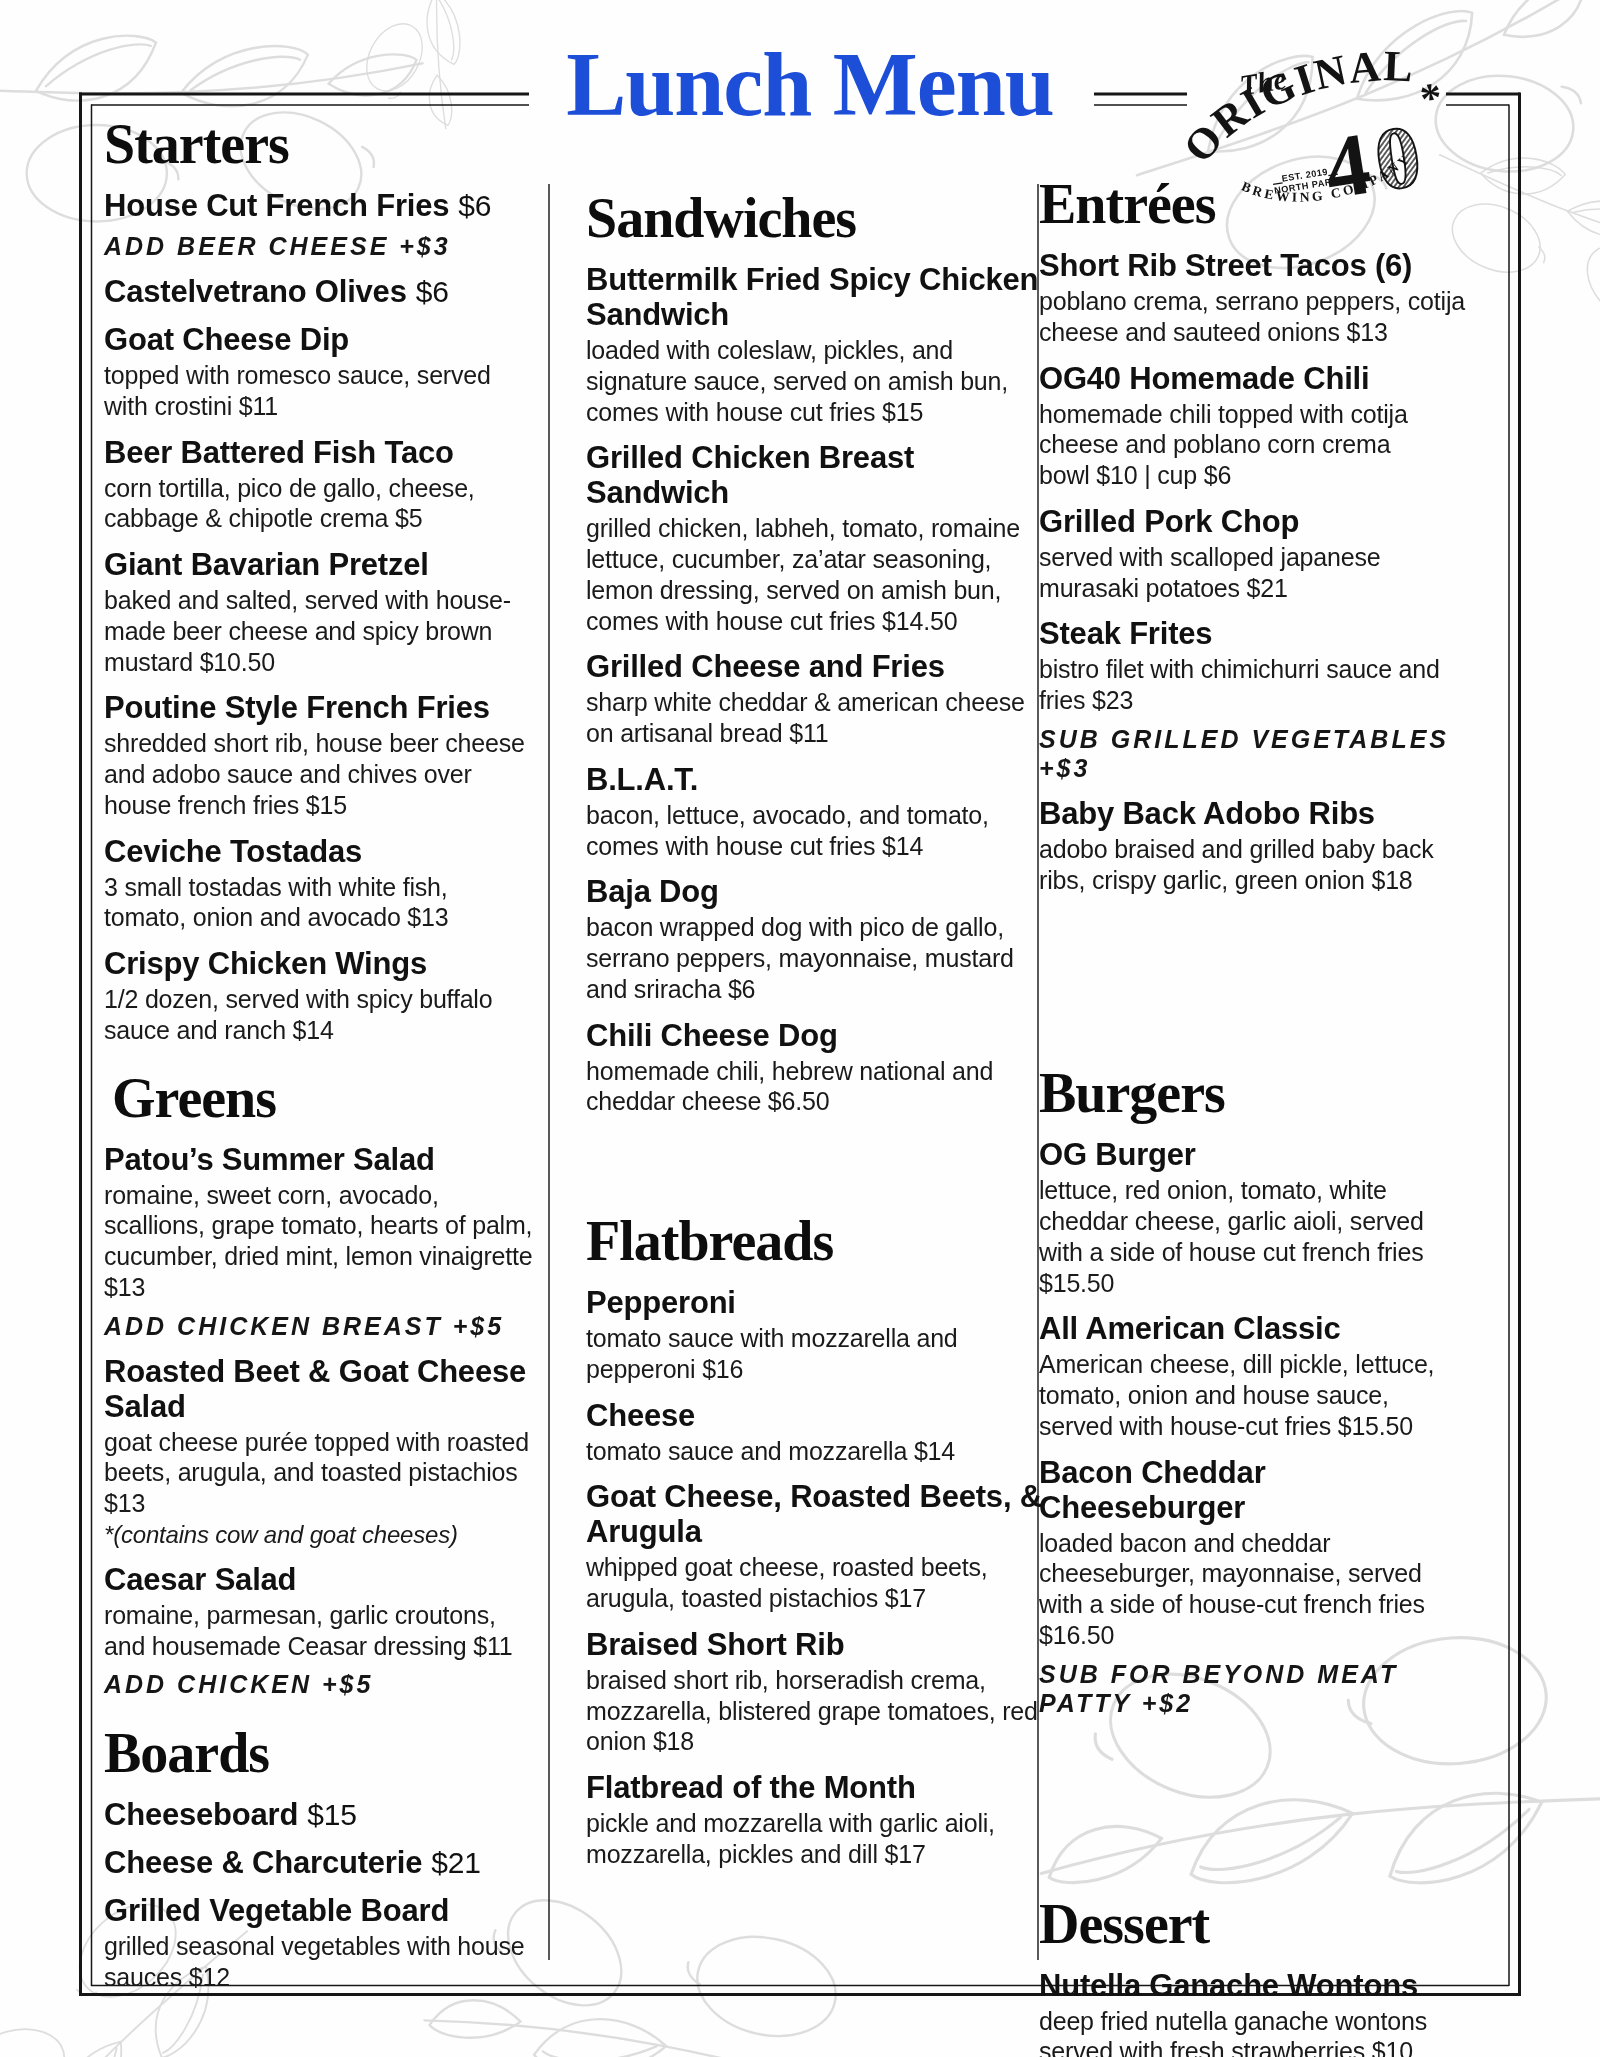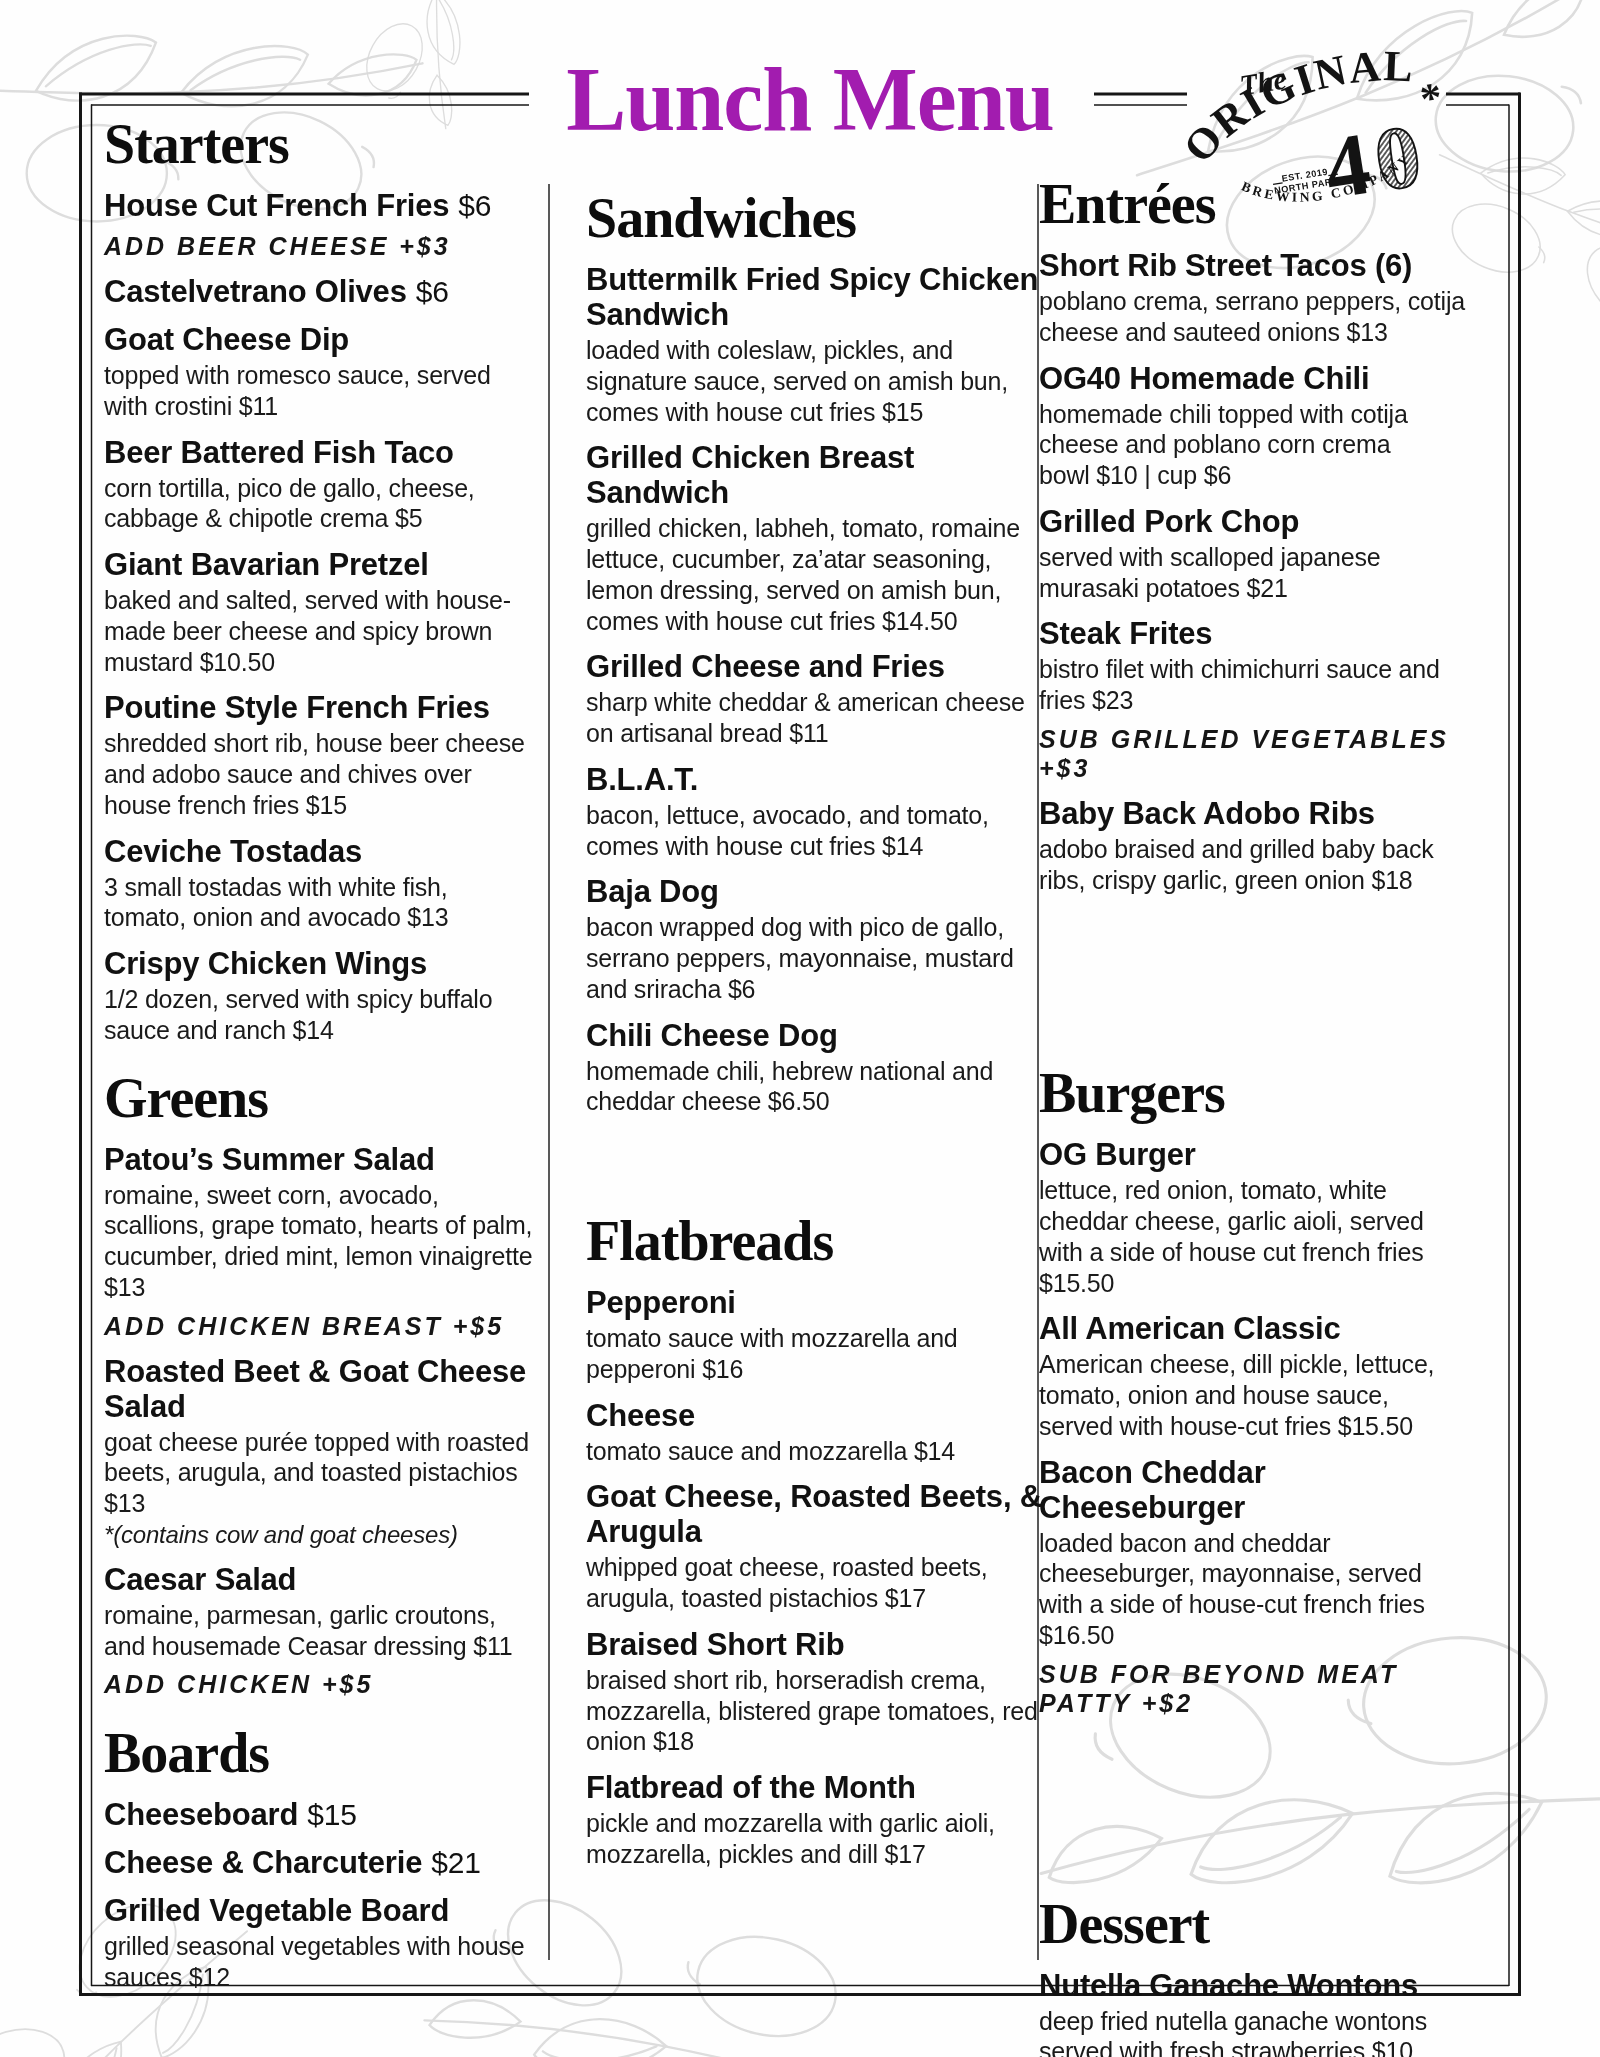--- a/index.html
+++ b/index.html
@@ -11,35 +11,35 @@
   }
   
   .deco{position:absolute;z-index:0;opacity:.9;pointer-events:none;}
   
   .frame-svg{position:absolute;left:0;top:0;z-index:2;pointer-events:none;}
   
   .title{
     position:absolute;left:330px;top:40px;width:960px;z-index:3;
     text-align:center;
     font-family:"Liberation Serif",serif;font-weight:700;
-    font-size:90px;line-height:1;letter-spacing:-1px;color:#a21caf;margin-top:15px;
+    font-size:90px;line-height:1;letter-spacing:-1px;color:#1d4ed8;
   }
   
   .logo{position:absolute;left:1172px;top:32px;z-index:3;}
   
   .col{position:absolute;z-index:3;}
   #col1{left:104px;top:116px;width:430px;}
   #col2{left:562px;top:190px;width:472px;margin-left:24px;}
   #col3{left:1039px;top:176px;width:428px;}
   .sec-head{
     font-family:"Liberation Serif",serif;font-weight:700;
     font-size:56px;line-height:1;letter-spacing:-1px;
     margin:0 0 16px 0;color:#0d0d0d;
   }
-  .g24{margin-top:24px;}
+  .g24{margin-top:24px;margin-left:8px;}
   .g26{margin-top:26px;}
   .g96{margin-top:96px;}
   .g170{margin-top:170px;}
   .g178{margin-top:178px;}
   .item{margin:0 0 13px 0;}
   .iname{
     font-size:31px;font-weight:700;line-height:1.13;
     letter-spacing:-0.2px;margin:0;color:#111;
   }
   .iprice{font-weight:400;font-size:30px;margin-left:9px;}

